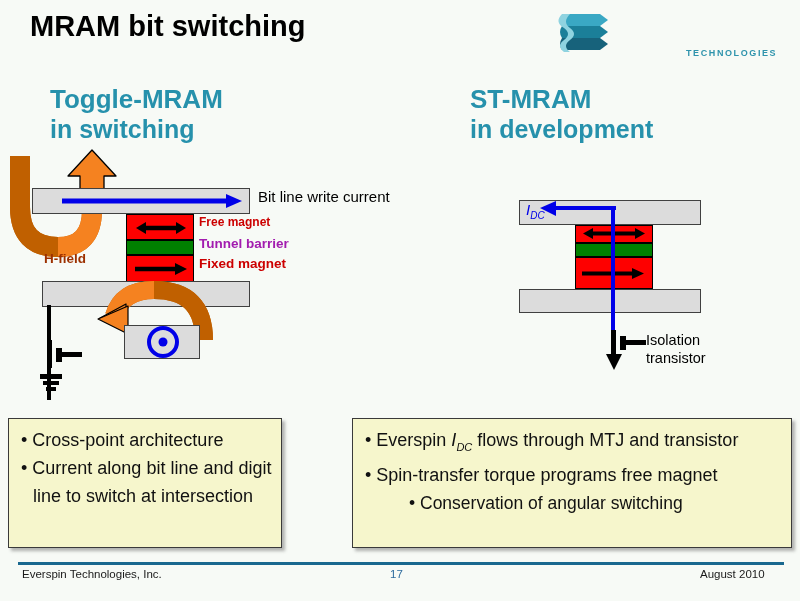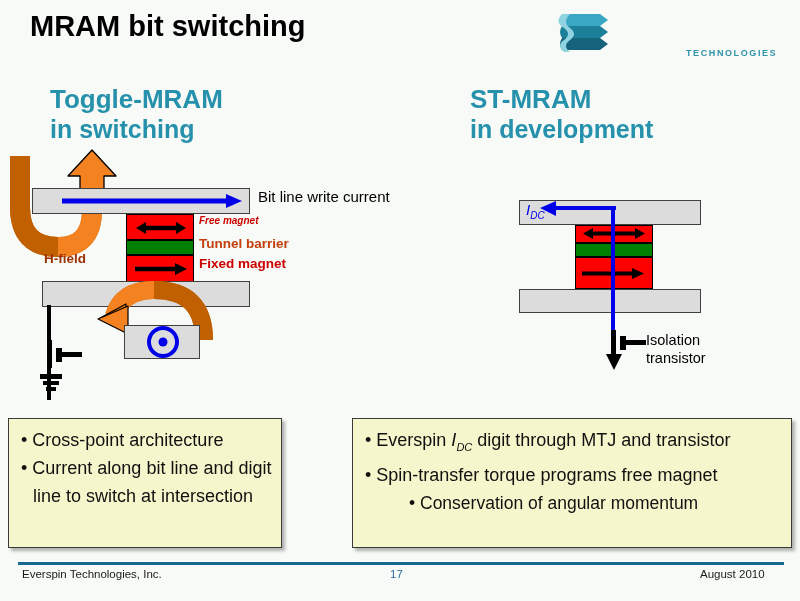--- a/index.html
+++ b/index.html
@@ -35,21 +35,21 @@
 
   
   .metal{position:absolute;background:#dcdcdc;border:1px solid #404040;box-sizing:border-box;}
   .red{position:absolute;background:#fe0000;border:1px solid #000;box-sizing:border-box;}
   .green{position:absolute;background:#008000;border:1px solid #000;box-sizing:border-box;}
   .wire{position:absolute;background:#000;}
   .bluewire{position:absolute;background:#0000e8;}
 
   .lbl{position:absolute;font-weight:bold;}
   .lbl-red{color:#cc0000;}
-  .lbl-green{color:#c2410c;}
+  .lbl-green{color:#a21caf;}
   .lbl-brown{color:#9c3000;}
   .lbl-black{color:#000;font-weight:normal;}
 
   
   .note{
     position:absolute;background:#f6f6cc;
     border:1px solid #3a3a3a;
     box-shadow:3px 3px 3px rgba(90,90,90,.45);
     box-sizing:border-box;
   }
@@ -132,21 +132,21 @@
     </svg>
 
     <div class="green" style="left:126px;top:240px;width:68px;height:15px;"></div>
 
     <div class="red" style="left:126px;top:255px;width:68px;height:27px;"></div>
     <svg style="position:absolute;left:135px;top:263px;" width="52" height="12">
       <line x1="0" y1="6" x2="42" y2="6" stroke="#000" stroke-width="4.5"></line>
       <path d="M40 0 L52 6 L40 12 Z" fill="#000"></path>
     </svg>
 
-    <div class="lbl lbl-red" style="left:199px;top:215px;font-size:10px;font-style:italic;">Free magnet</div>
+    <div class="lbl lbl-red" style="left:199px;top:215px;font-size:12px;">Free magnet</div>
     <div class="lbl lbl-green" style="left:199px;top:236px;font-size:13.5px;">Tunnel barrier</div>
     <div class="lbl lbl-red" style="left:199px;top:256px;font-size:13.5px;">Fixed magnet</div>
 
     <div class="lbl lbl-brown" style="left:44px;top:251px;font-size:13.5px;">H-field</div>
 
     <div class="metal" style="left:42px;top:281px;width:208px;height:26px;"></div>
 
     <svg style="position:absolute;left:92px;top:278px;" width="130" height="70">
       <path d="M112 62 Q112 12 62 12 Q30 12 22 38" stroke="#c06000" stroke-width="18" fill="none"></path>
       <path d="M112 62 Q112 12 62 12" stroke="#c06000" stroke-width="18" fill="none"></path>
@@ -218,23 +218,23 @@
   <div class="note" id="note-left">
     <ul>
       <li>Cross-point architecture</li>
       <li>Current along bit line and digit</li>
       <li class="plain" style="text-indent:0;padding-left:14px;">line to switch at intersection</li>
     </ul>
   </div>
 
   <div class="note" id="note-right">
     <ul>
-      <li><span>Everspin </span><span class="idc"><span>I</span><sub>DC</sub></span><span> digit through MTJ and transistor</span></li>
+      <li><span>Everspin </span><span class="idc"><span>I</span><sub>DC</sub></span><span> flows through MTJ and transistor</span></li>
       <li>Spin-transfer torque programs free magnet</li>
-      <li class="sub">Conservation of angular momentum</li>
+      <li class="sub">Conservation of angular switching</li>
     </ul>
   </div>
 
   <div id="footer-rule"></div>
   <div class="foot" id="foot-company">Everspin Technologies, Inc.</div>
   <div class="foot" id="foot-page">17</div>
   <div class="foot" id="foot-copy">© 2010</div>
   <div class="foot" id="foot-date">August 2010</div>
 
 </div>

